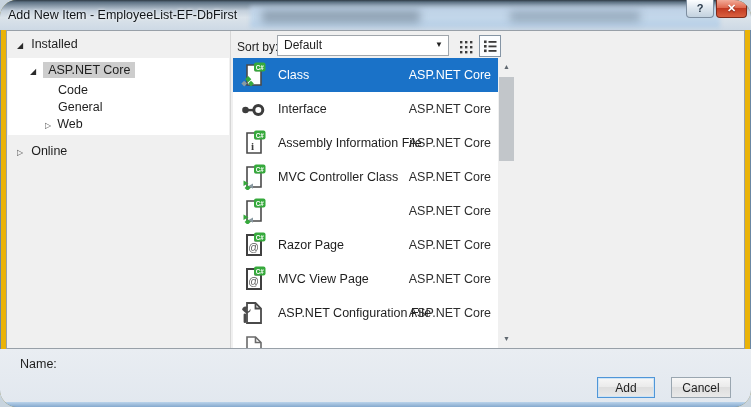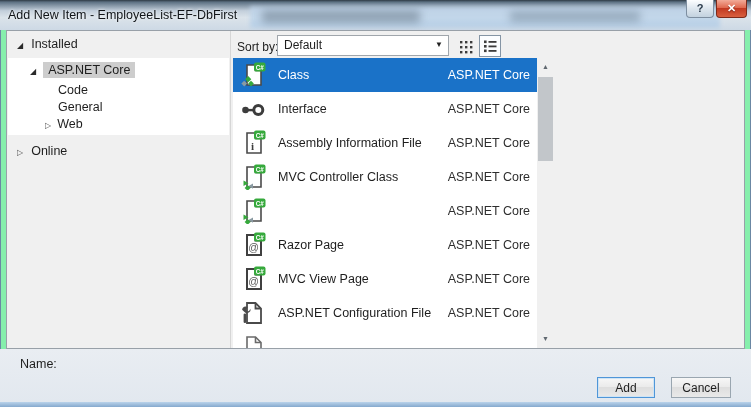--- a/index.html
+++ b/index.html
@@ -1,18 +1,18 @@
 <!DOCTYPE html>
 <html><head>
 <meta charset="utf-8">
 <style>
   html,body{margin:0;padding:0;background:#c8d4de;}
   .stage{position:relative;width:751px;height:407px;overflow:hidden;
          font-family:"Liberation Sans",sans-serif;font-size:12px;color:#1e1e1e;
-         background:#86efac;box-shadow:inset 0 0 0 1px #6b87a3;}
+         background:#eab308;box-shadow:inset 0 0 0 1px #6b87a3;border-radius:17px;}
   
   .titlebar{position:absolute;left:0;top:0;width:751px;height:30px;
     background:linear-gradient(180deg,#2e3a44 0%,#5d7183 7%,#c3cfdb 36%,#dbe3ea 58%,#cdd9e5 100%);}
   .smudge-a{position:absolute;left:262px;top:10px;width:158px;height:13px;background:#5f7080;filter:blur(4px);opacity:.5;}
   .smudge-b{position:absolute;left:250px;top:6px;width:470px;height:22px;background:linear-gradient(#c4daf0,#a9c8e6);filter:blur(2px);opacity:.65;}
   .smudge-c{position:absolute;left:510px;top:11px;width:130px;height:11px;background:#64788a;filter:blur(4px);opacity:.45;}
   .title-text{position:absolute;left:8px;top:8px;font-size:12.5px;color:#101418;text-shadow:0 0 3px rgba(255,255,255,.9);}
   .winbtns{position:absolute;right:4px;top:0;display:flex;gap:2px;}
   .helpbtn,.closebtn{height:18px;border:1px solid #7d8ea0;border-top:none;border-radius:0 0 4px 4px;
     text-align:center;line-height:17px;font-weight:bold;font-size:11px;box-sizing:border-box;cursor:default;}
@@ -37,21 +37,21 @@
   .online-row .lbl{margin-left:8px;font-size:12.5px;}
   
   .sort-label{position:absolute;left:230px;top:9px;color:#222;}
   .sort-dd{position:absolute;left:270px;top:4px;width:172px;height:21px;background:#fff;border:1px solid #a0a6ac;box-sizing:border-box;}
   .sort-dd .val{position:absolute;left:6px;top:2px;}
   .sort-dd .caret{position:absolute;right:5px;top:4px;font-size:8px;color:#222;}
   .viewbtn1{position:absolute;left:450px;top:7px;width:18px;height:18px;display:flex;align-items:center;justify-content:center;}
   .viewbtn2{position:absolute;left:472px;top:4px;width:22px;height:22px;border:1px solid #8595a5;background:#fbfdff;
             box-sizing:border-box;display:flex;align-items:center;justify-content:center;}
   
-  .list{position:absolute;left:226px;top:27px;width:282px;height:290px;background:#fff;padding-left:39px;}
+  .list{position:absolute;left:226px;top:27px;width:282px;height:290px;background:#fff;}
   .rows{position:absolute;left:0;top:0;right:17px;bottom:0;overflow:hidden;}
   .row{height:34px;position:relative;}
   .row.selected{background:#1a72c8;}
   .row.selected .label,.row.selected .tag{color:#fff;}
   .row .icon{position:absolute;left:7px;top:4px;width:26px;height:26px;}
   .row .label{position:absolute;left:45px;top:10px;font-size:12.5px;color:#1e1e1e;}
   .row .tag{position:absolute;right:7px;top:10px;font-size:12.5px;color:#2e2e2e;}
   .scroll{position:absolute;right:0;top:0;width:17px;height:100%;background:#f0f0f0;}
   .sarrow{position:absolute;left:0;width:17px;height:16px;text-align:center;font-size:7px;color:#606870;line-height:16px;}
   .sarrow.up{top:1px;}.sarrow.down{bottom:1px;}

